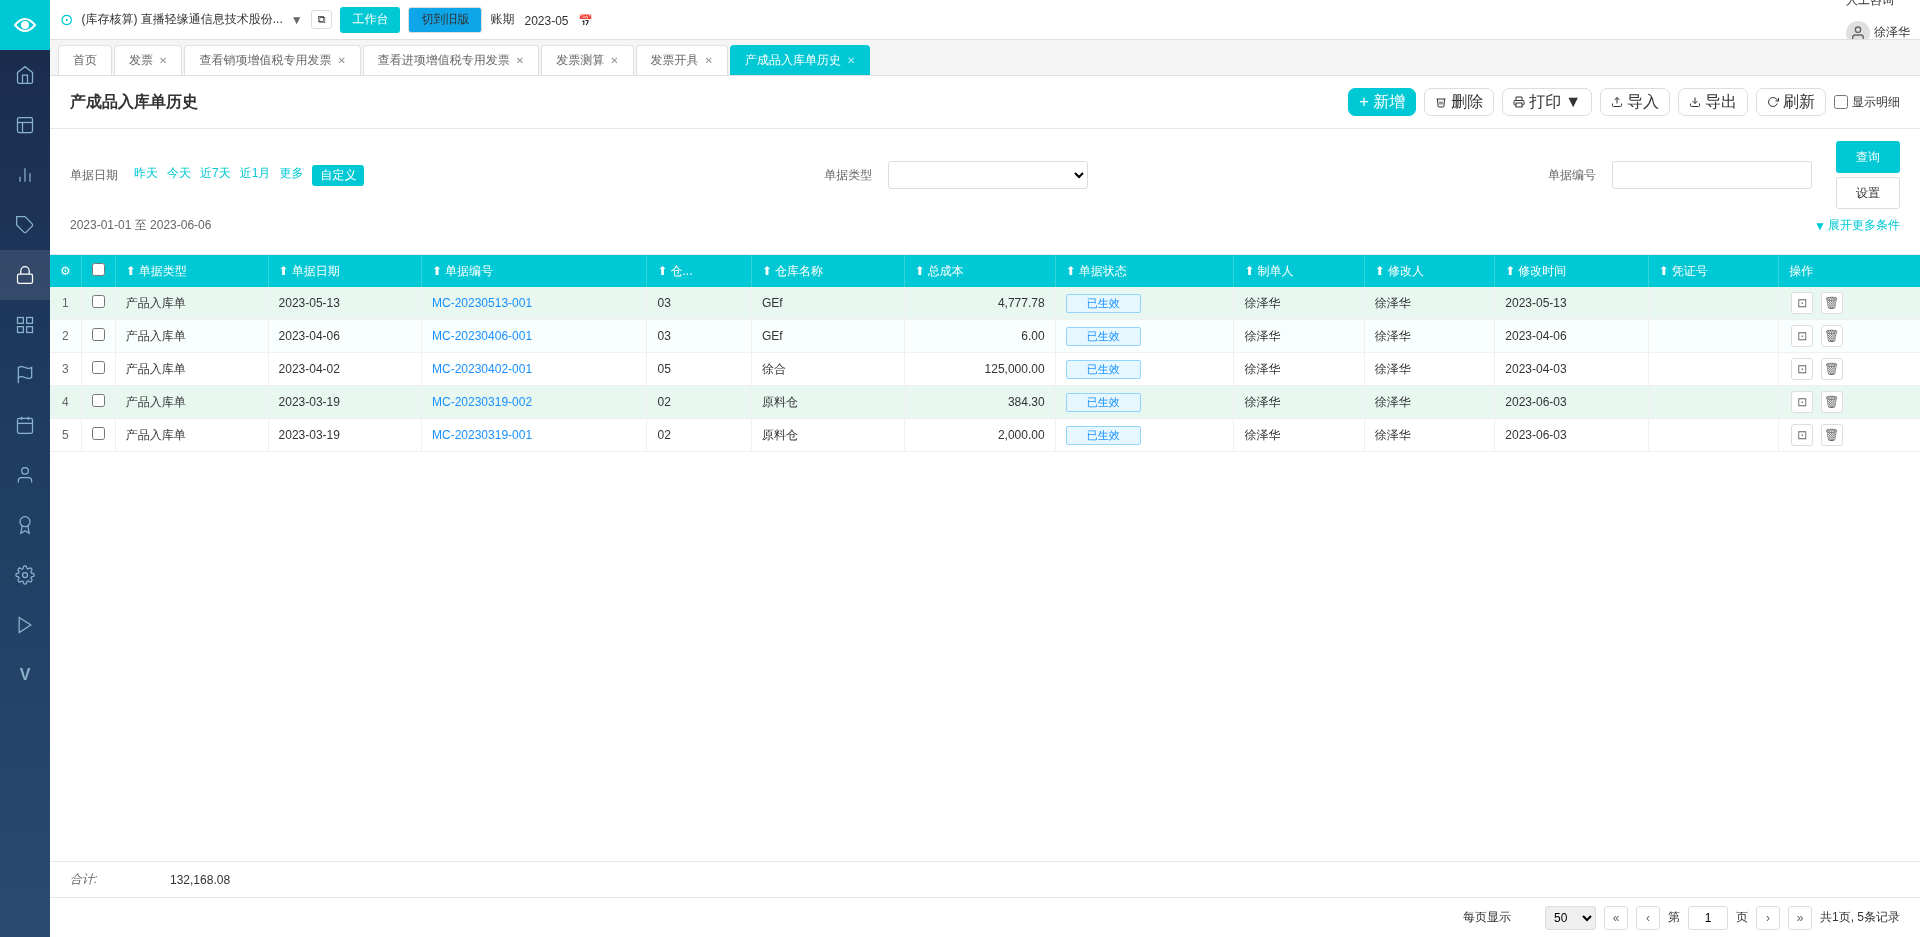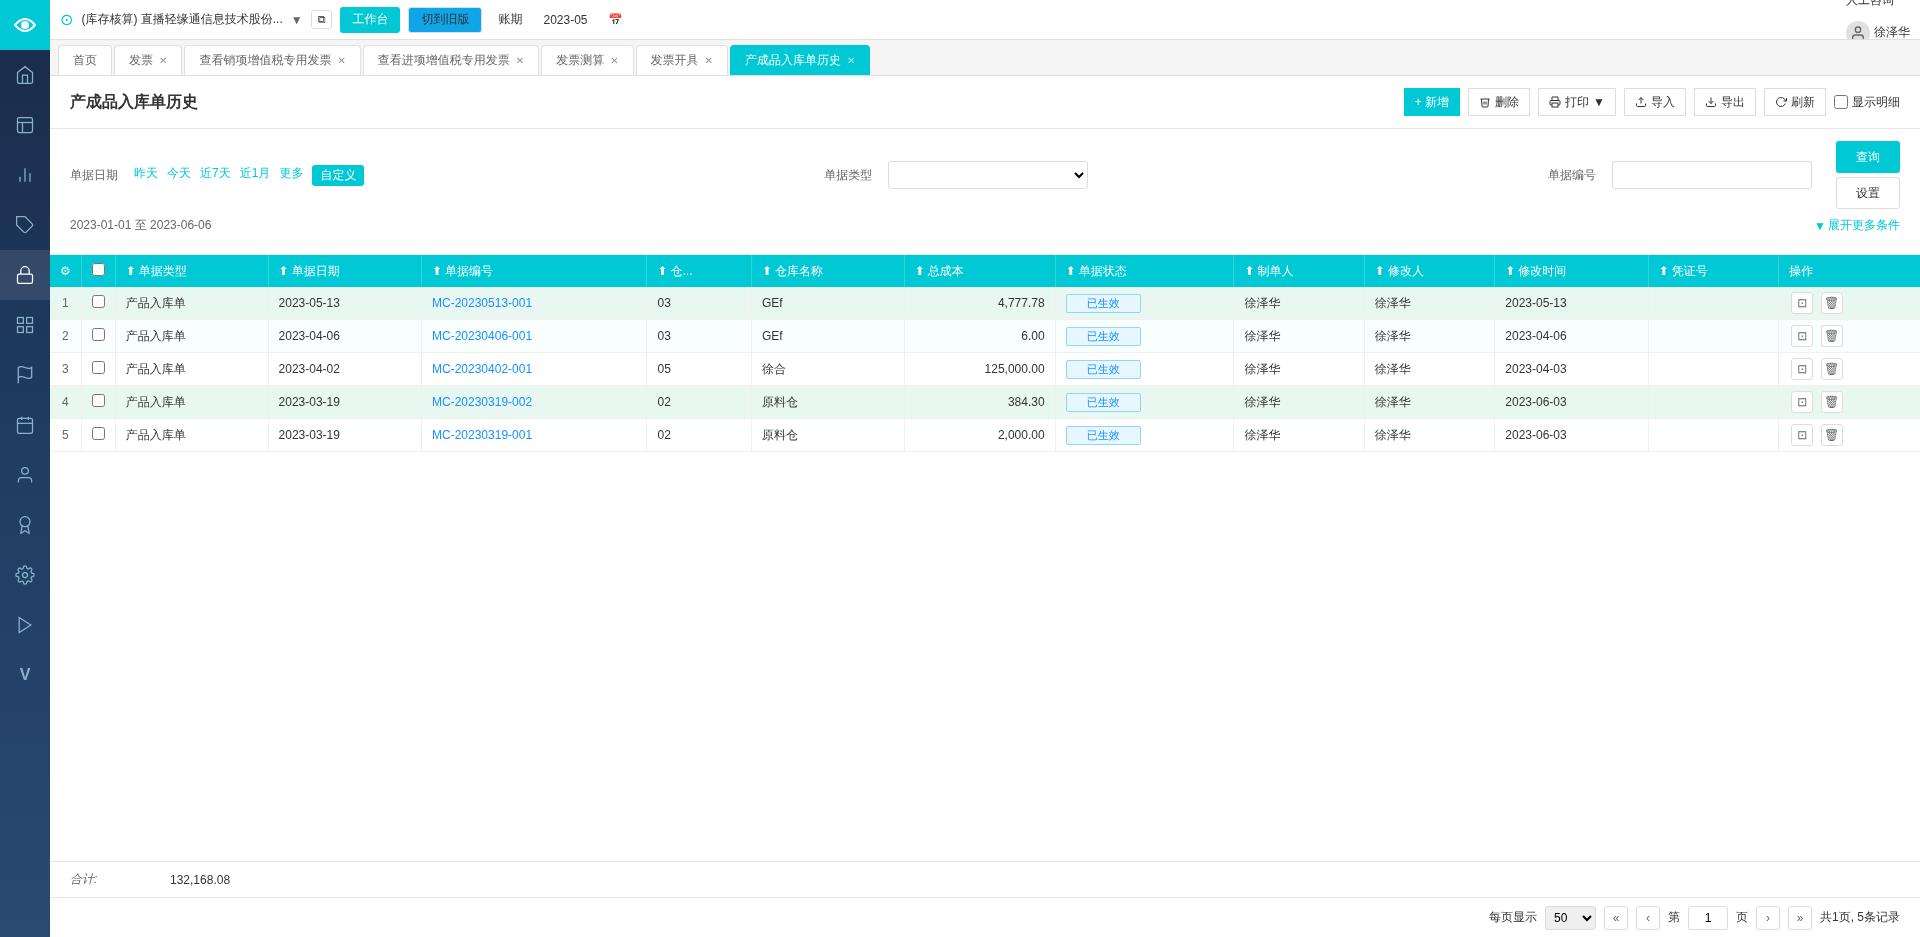--- a/index.html
+++ b/index.html
@@ -17,39 +17,39 @@
 
     
     .main-content { flex: 1; display: flex; flex-direction: column; overflow: hidden; }
 
     
     .topbar { height: 40px; background: #fff; border-bottom: 1px solid #e0e0e0; display: flex; align-items: center; padding: 0 10px; gap: 8px; }
     .topbar-company { font-size: 12px; color: #333; display: flex; align-items: center; gap: 4px; }
     .topbar-btn { height: 26px; padding: 0 12px; border-radius: 3px; border: none; cursor: pointer; font-size: 12px; }
     .btn-workspace { background: #00c8d4; color: #fff; }
     .btn-switch { background: #0ea5e9; border: 1px solid #ddd; color: #333; }
-    .topbar-period { display: flex; align-items: center; gap: 21px; font-size: 12px; color: #333; margin-left: 8px; }
+    .topbar-period { display: flex; align-items: flex-end; gap: 10px; font-size: 12px; color: #333; }
     .topbar-right { margin-left: auto; display: flex; align-items: flex-start; gap: 12px; font-size: 12px; color: #333; flex-direction: column; }
     .topbar-right .user-info { display: flex; align-items: center; gap: 4px; }
     .avatar { width: 24px; height: 24px; border-radius: 50%; background: #e0e0e0; display: flex; align-items: center; justify-content: center; font-size: 10px; }
 
     
     .tabbar { height: 36px; background: #f5f5f5; border-bottom: 1px solid #e0e0e0; display: flex; align-items: flex-end; padding: 0 8px; gap: 2px; }
     .tab { height: 30px; padding: 0 14px; border-radius: 4px 4px 0 0; border: 1px solid #e0e0e0; border-bottom: none; background: #fff; font-size: 12px; color: #666; cursor: pointer; display: flex; align-items: center; gap: 6px; white-space: nowrap; }
     .tab.active { background: #00c8d4; color: #fff; border-color: #00c8d4; }
     .tab .close-btn { font-size: 10px; opacity: 0.7; }
 
     
     .page-area { flex: 1; background: #f5f7fa; overflow: auto; display: flex; flex-direction: column; }
 
     
     .page-header { background: #fff; padding: 12px 20px 0; border-bottom: 1px solid #e8e8e8; display: flex; align-items: center; justify-content: space-between; }
     .page-title { font-size: 16px; font-weight: bold; color: #333; padding-bottom: 12px; }
     .page-actions { display: flex; gap: 8px; align-items: center; padding-bottom: 12px; }
-    .action-btn { height: 28px; padding: 0 10px; border-radius: 0; border: 1px solid #ddd; background: #fff; font-size: 12px; cursor: pointer; display: flex; align-items: center; gap: 4px; color: #333; }
+    .action-btn { height: 28px; padding: 0 10px; border-radius: 7px; border: 1px solid #ddd; background: #fff; font-size: 16px; cursor: pointer; display: flex; align-items: center; gap: 4px; color: #333; }
     .action-btn.primary { background: #00c8d4; color: #fff; border-color: #00c8d4; }
     .show-detail { display: flex; align-items: center; gap: 4px; font-size: 12px; color: #333; }
     .checkbox-small { width: 14px; height: 14px; }
 
     
     .filter-area { background: #fff; padding: 12px 20px; border-bottom: 1px solid #e8e8e8; }
     .filter-row { display: flex; align-items: center; gap: 16px; margin-bottom: 8px; }
     .filter-label { font-size: 12px; color: #666; white-space: nowrap; }
     .filter-shortcuts { display: flex; gap: 9px; }
     .filter-shortcut { font-size: 12px; color: #00c8d4; cursor: pointer; }
@@ -82,21 +82,21 @@
     .settings-icon-col { width: 30px; text-align: center; }
     .checkbox-col { width: 30px; text-align: center; }
 
     
     .table-footer { height: 36px; background: #fff; border-top: 1px solid #e8e8e8; display: flex; align-items: center; padding: 0 20px; font-size: 12px; }
     .footer-total-label { color: #666; min-width: 40px; font-style: italic; }
     .footer-total-value { color: #333; margin-left: 60px; }
 
     
     .pagination-bar { height: 40px; background: #fff; border-top: 1px solid #e8e8e8; display: flex; align-items: center; justify-content: flex-end; padding: 0 20px; gap: 8px; font-size: 12px; color: #333; }
-    .page-size-select { height: 24px; border: 1px solid #ddd; border-radius: 3px; padding: 0 4px; font-size: 12px; }
+    .page-size-select { height: 24px; border: 1px solid #ddd; border-radius: 3px; padding: 0 4px; font-size: 12px; margin-left: 26px; }
     .page-nav-btn { width: 24px; height: 24px; border: 1px solid #ddd; border-radius: 3px; background: #fff; cursor: pointer; display: inline-flex; align-items: center; justify-content: center; font-size: 12px; color: #666; }
     .page-input { width: 40px; height: 24px; border: 1px solid #ddd; border-radius: 3px; text-align: center; font-size: 12px; }
 
     
     .window-controls { display: flex; gap: 4px; margin-left: 8px; }
     .win-btn { width: 20px; height: 20px; display: flex; align-items: center; justify-content: center; cursor: pointer; color: #999; font-size: 14px; }
   </style>
 </head>
 <body>
 

